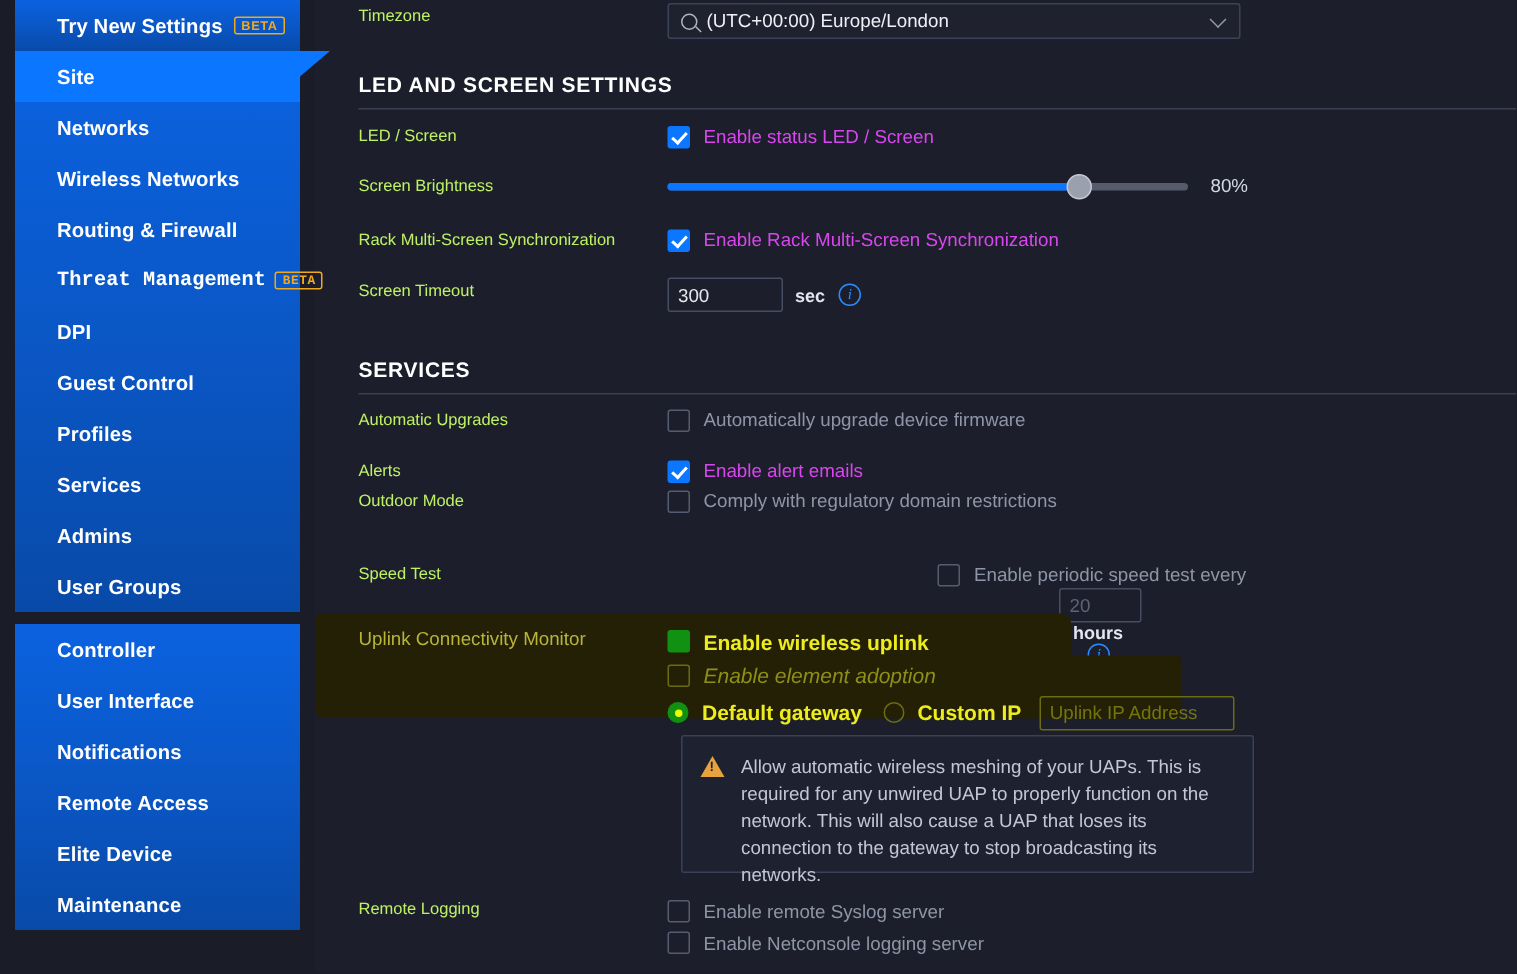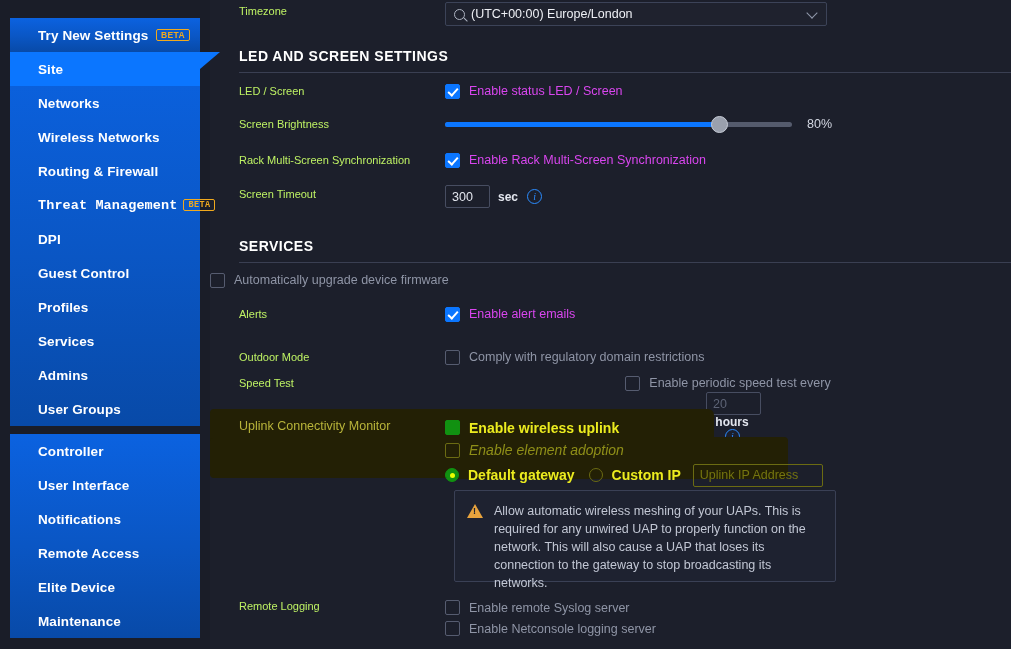--- a/index.html
+++ b/index.html
@@ -22,21 +22,21 @@
     position: absolute; left: 0; top: 0;
     width: 210px; height: 649px;
     background: #1a1d28;
     z-index: 5;
   }
   .nav-group {
     background: linear-gradient(180deg, #0b62e0 0%, #0a56c4 55%, #084aa8 100%);
     margin: 0 10px;
     position: relative;
   }
-  .nav-group.g0 { margin-top: 18px; }
+  .nav-group.g0 { }
   .nav-group.g1 { margin-top: 0px; }
   .nav-group.g2 { margin-top: 8px; }
   .nav-item {
     height: 34px;
     display: flex;
     align-items: center;
     padding-left: 28px;
     color: #ffffff;
     font-size: 13.5px;
     font-weight: bold;
@@ -430,49 +430,50 @@
         <div class="cb-line">
           <span class="cb checked"></span>
           <span class="cb-text on">Enable Rack Multi-Screen Synchronization</span>
         </div>
       </div>
     </div>
 
     <div class="row" style="top:185px;">
       <div class="row-label">Screen Timeout</div>
       <div class="row-ctrl" style="display:flex;align-items:center;">
-        <input class="tinput" style="width: 45px;" type="text" value="300">
+        <input class="tinput" style="width: 77px;" type="text" value="300">
         <span class="unit">sec</span>
         <span class="info-i">i</span>
       </div>
     </div>
 
     <div class="section-title" style="top:238px;">SERVICES</div>
     <div class="section-rule" style="top:262px;"></div>
 
     <div class="row" style="top:271px;">
+      <div class="row-label">Automatic Upgrades</div>
       <div class="row-ctrl">
         <div class="cb-line">
           <span class="cb"></span>
           <span class="cb-text dim">Automatically upgrade device firmware</span>
         </div>
       </div>
     </div>
 
     <div class="row" style="top:305px;">
       <div class="row-label">Alerts</div>
       <div class="row-ctrl">
         <div class="cb-line">
           <span class="cb checked"></span>
           <span class="cb-text on">Enable alert emails</span>
         </div>
       </div>
     </div>
 
-    <div class="row" style="top:348px;">
+    <div class="row" style="top:325px;">
       <div class="row-label">Outdoor Mode</div>
       <div class="row-ctrl">
         <div class="cb-line">
           <span class="cb"></span>
           <span class="cb-text dim">Comply with regulatory domain restrictions</span>
         </div>
       </div>
     </div>
 
     <div class="row" style="top:374px;">

